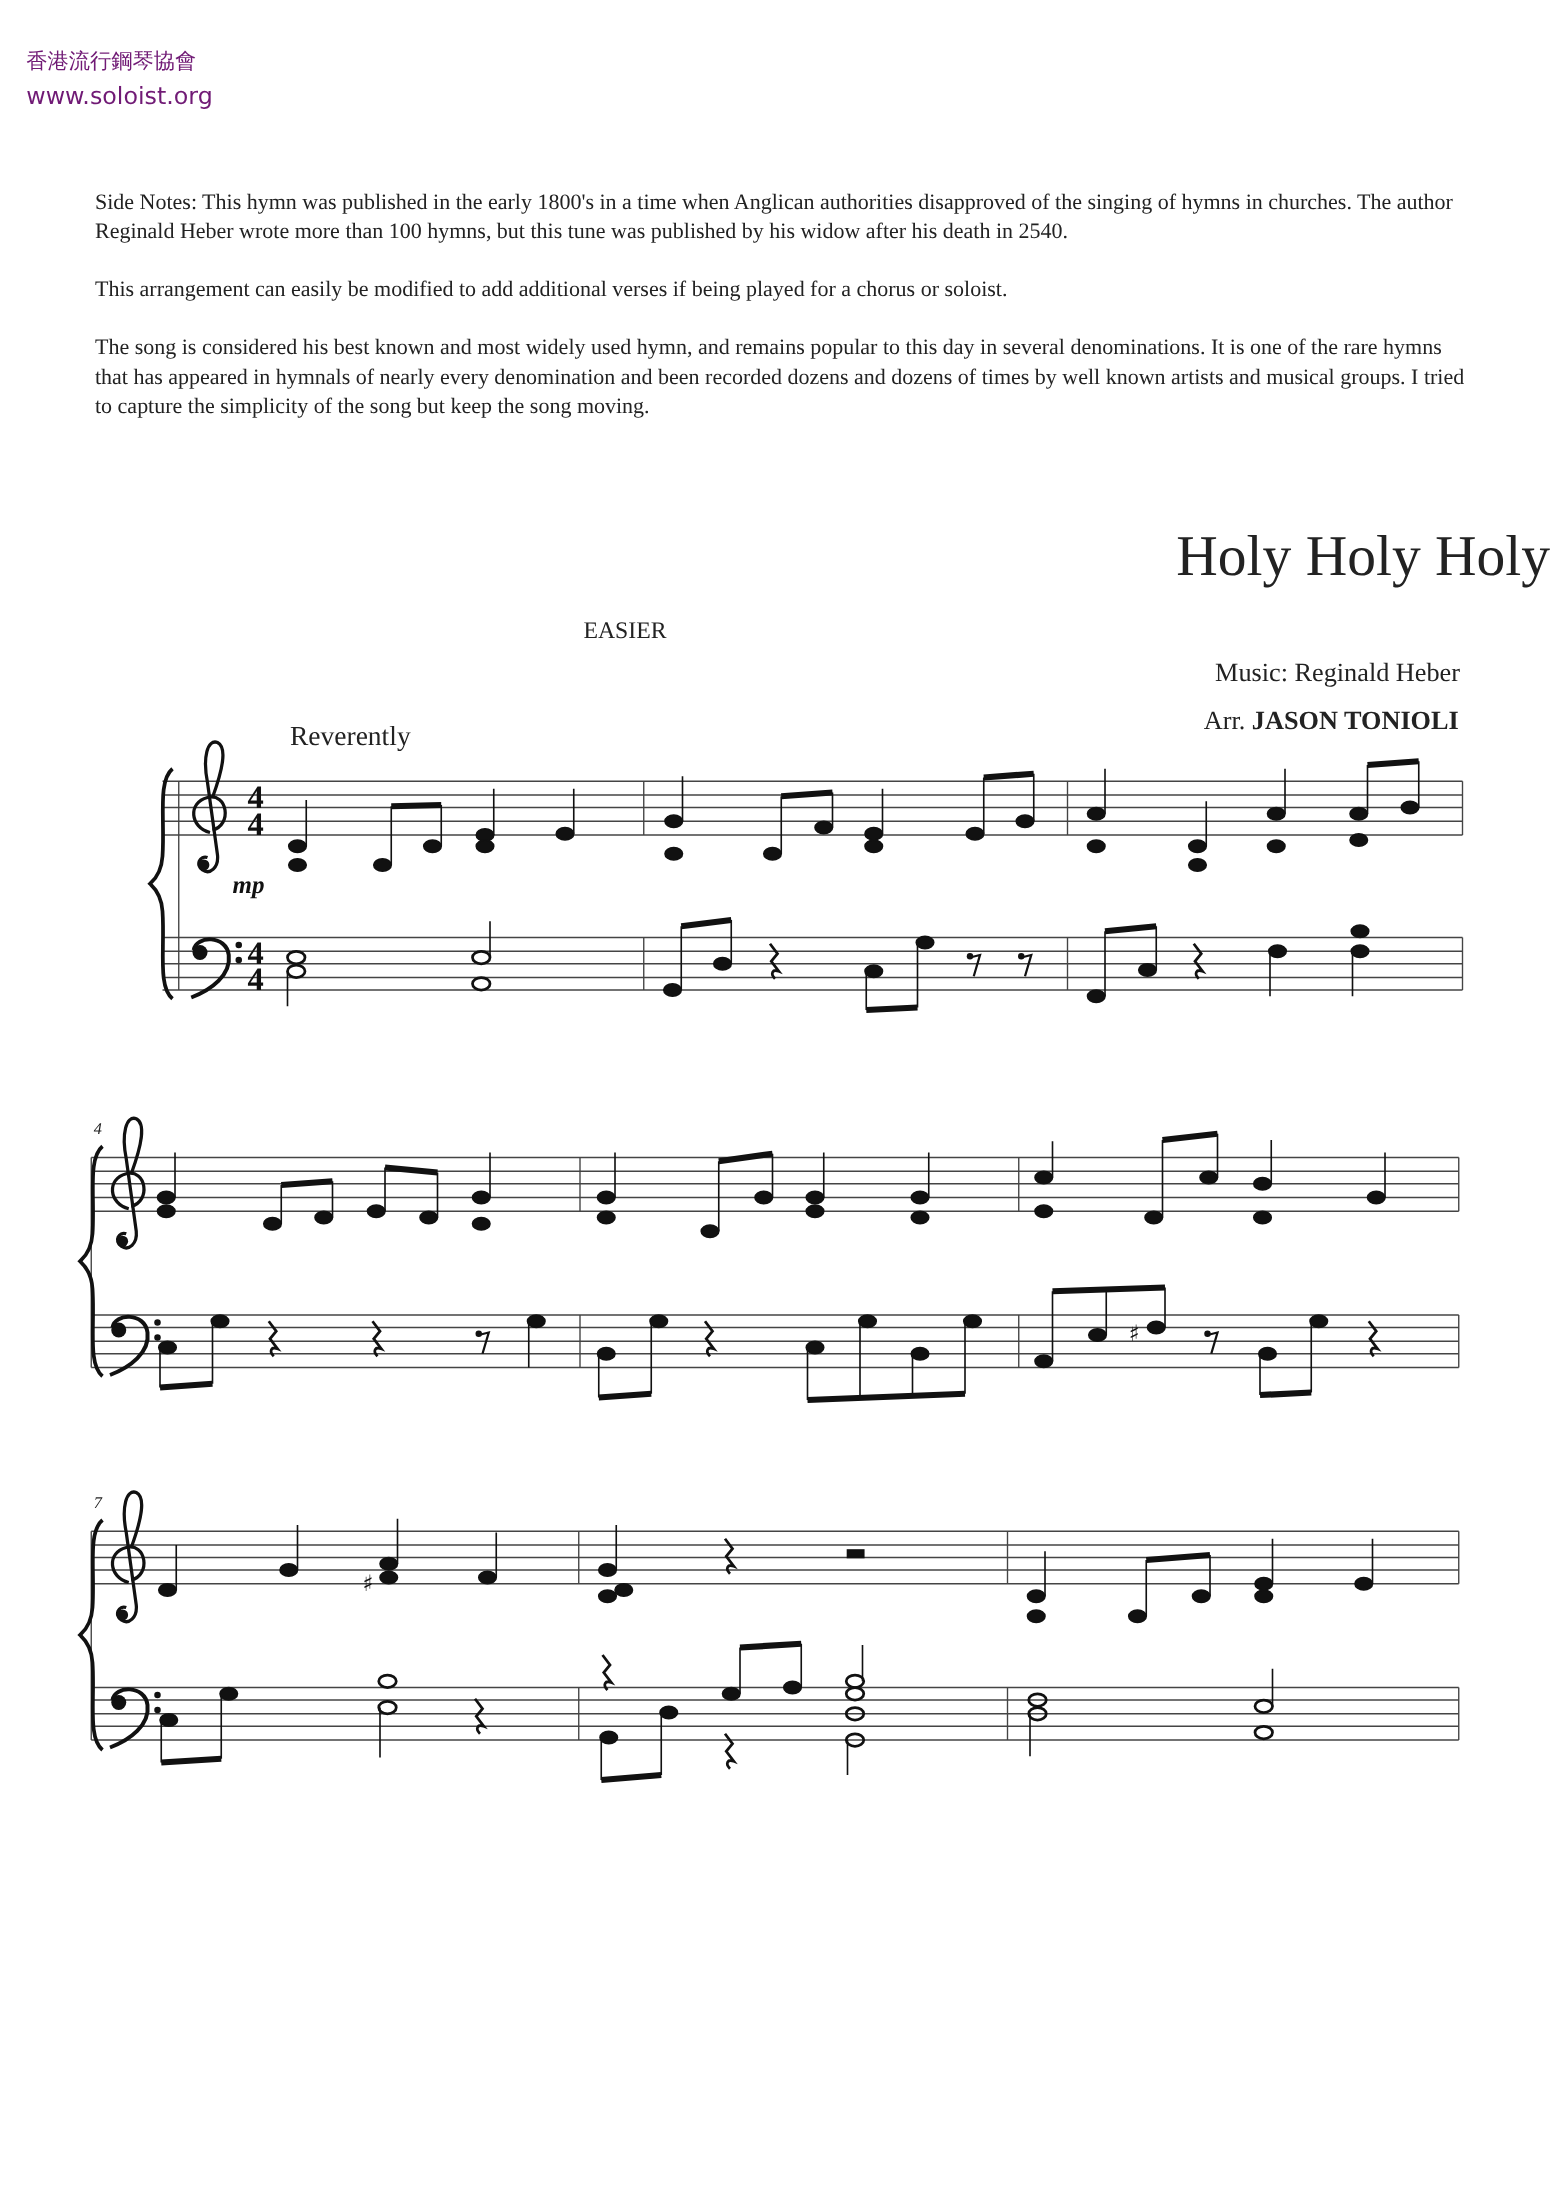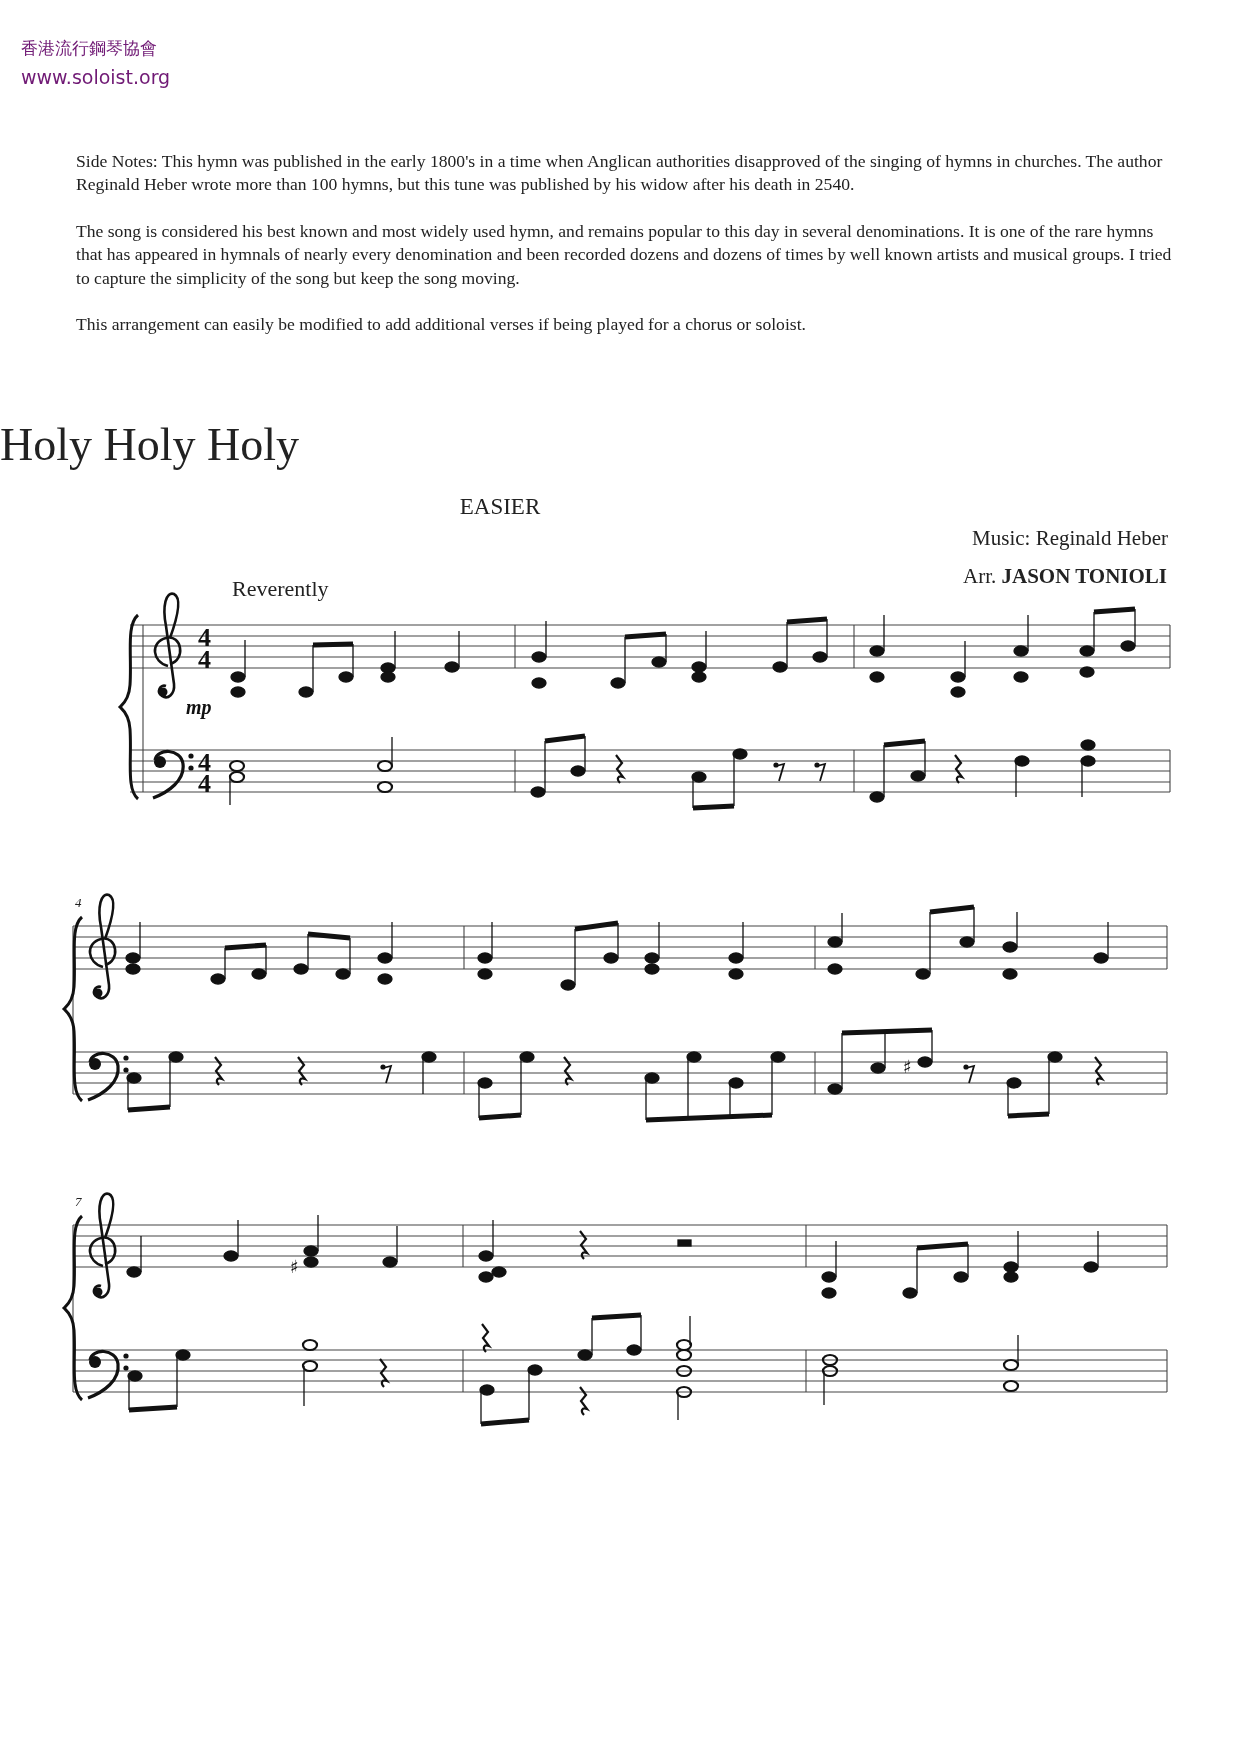--- a/index.html
+++ b/index.html
@@ -2,40 +2,40 @@
 <html><head>
 <meta charset="utf-8">
 <style>
   html,body{margin:0;padding:0;background:#fff;}
   body{width:1240px;height:1754px;position:relative;overflow:hidden;color:#1a1a1a;}
   .wm{position:absolute;left:21px;font-family:"DejaVu Sans",sans-serif;color:#701a75;}
   .wm1{top:37px;font-size:17px;}
   .wm2{top:66px;font-size:19px;}
   .notes{position:absolute;left:76px;top:150px;width:1100px;font-family:"Liberation Serif",serif;font-size:17.6px;line-height:23.4px;color:#222;}
   .notes p{margin:0 0 23px 0;}
-  .title{position:absolute;left:0;width:1240px;top:418px;text-align:left;font-family:"Liberation Serif",serif;font-size:46px;color:#222;}
-  .subtitle{position:absolute;left:0;width:1000px;top:494px;text-align:center;font-family:"Liberation Serif",serif;font-size:23px;color:#222;}
+  .title{position:absolute;left:0;width:1240px;top:418px;text-align:right;font-family:"Liberation Serif",serif;font-size:46px;color:#222;}
+  .subtitle{position:absolute;left:0;width:1000px;top:494px;text-align:center;font-family:"Liberation Serif",serif;font-size:19px;color:#222;}
   .composer{position:absolute;right:72px;top:526px;font-family:"Liberation Serif",serif;font-size:21px;color:#222;}
   .arranger{position:absolute;right:73px;top:564px;font-family:"Liberation Serif",serif;font-size:21px;color:#222;}
   .arranger b{font-weight:bold;margin-top:24px;}
   .tempo{position:absolute;left:232px;top:576px;font-family:"Liberation Serif",serif;font-size:22px;color:#222;}
   svg.score{position:absolute;left:0;top:0;}
   .mnum{font-family:"Liberation Serif",serif;font-style:italic;font-size:13px;fill:#222;}
   .dyn{font-family:"Liberation Serif",serif;font-style:italic;font-weight:bold;font-size:20px;fill:#111;}
 </style>
 </head>
 <body>
 
 <div class="wm wm1">香港流行鋼琴協會</div>
 <div class="wm wm2">www.soloist.org</div>
 
 <div class="notes">
   <p>Side Notes: This hymn was published in the early 1800's in a time when Anglican authorities disapproved of the singing of hymns in churches. The author Reginald Heber wrote more than 100 hymns, but this tune was published by his widow after his death in 2540.</p>
+  <p>This arrangement can easily be modified to add additional verses if being played for a chorus or soloist.</p>
   <p>The song is considered his best known and most widely used hymn, and remains popular to this day in several denominations. It is one of the rare hymns that has appeared in hymnals of nearly every denomination and been recorded dozens and dozens of times by well known artists and musical groups. I tried to capture the simplicity of the song but keep the song moving.</p>
-  <p>This arrangement can easily be modified to add additional verses if being played for a chorus or soloist.</p>
 </div>
 
 <div class="title">Holy Holy Holy</div>
 <div class="subtitle">EASIER</div>
 <div class="composer">Music: Reginald Heber</div>
 <div class="arranger"><span>Arr.</span> <b>JASON TONIOLI</b></div>
 <div class="tempo">Reverently</div>
 
 <svg class="score" width="1240" height="1754" viewBox="0 0 1240 1754">
   <defs>

